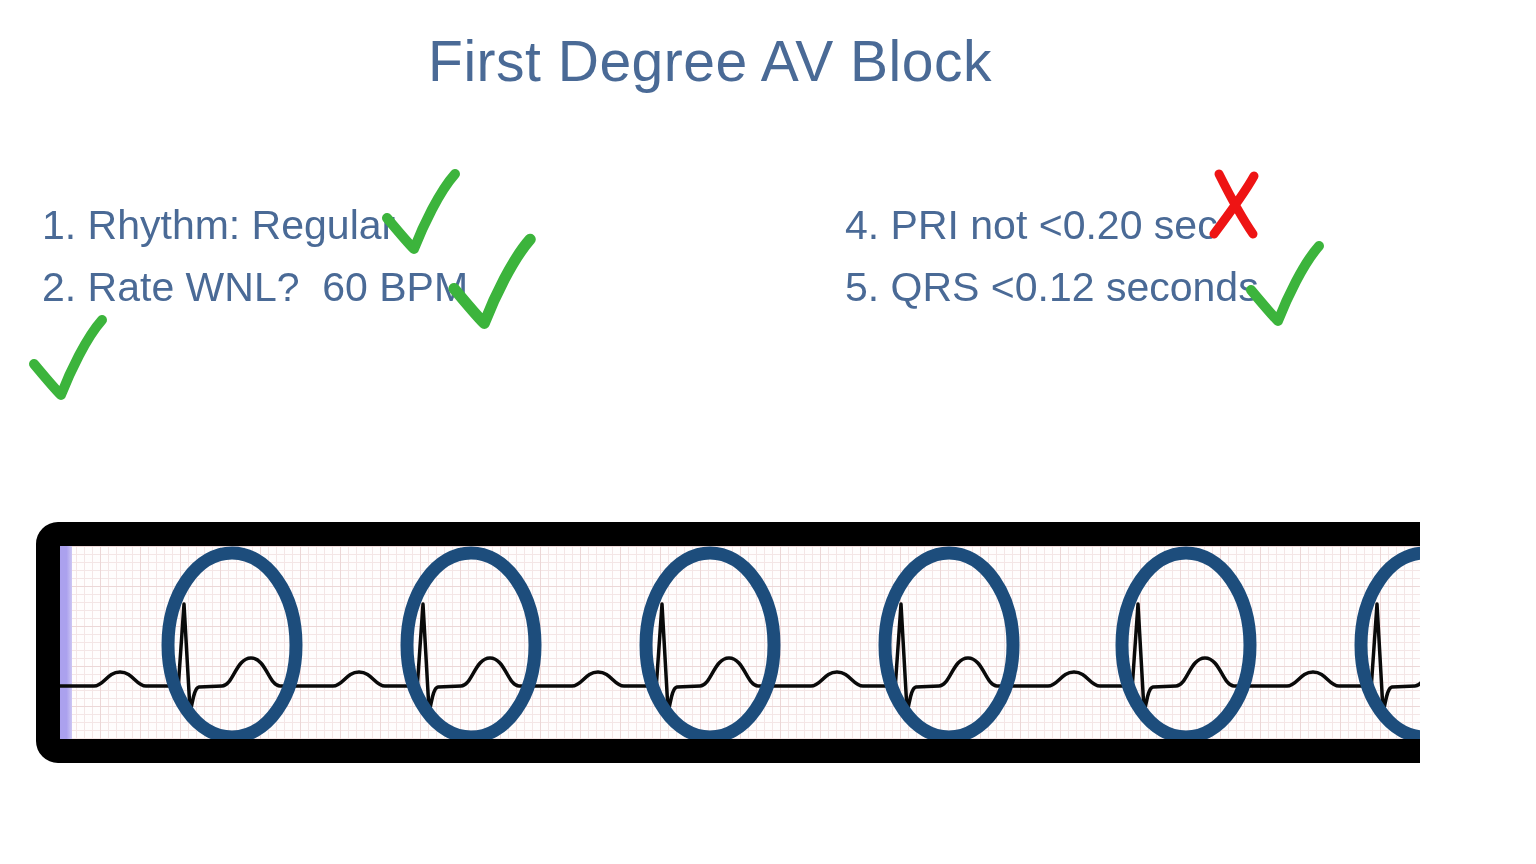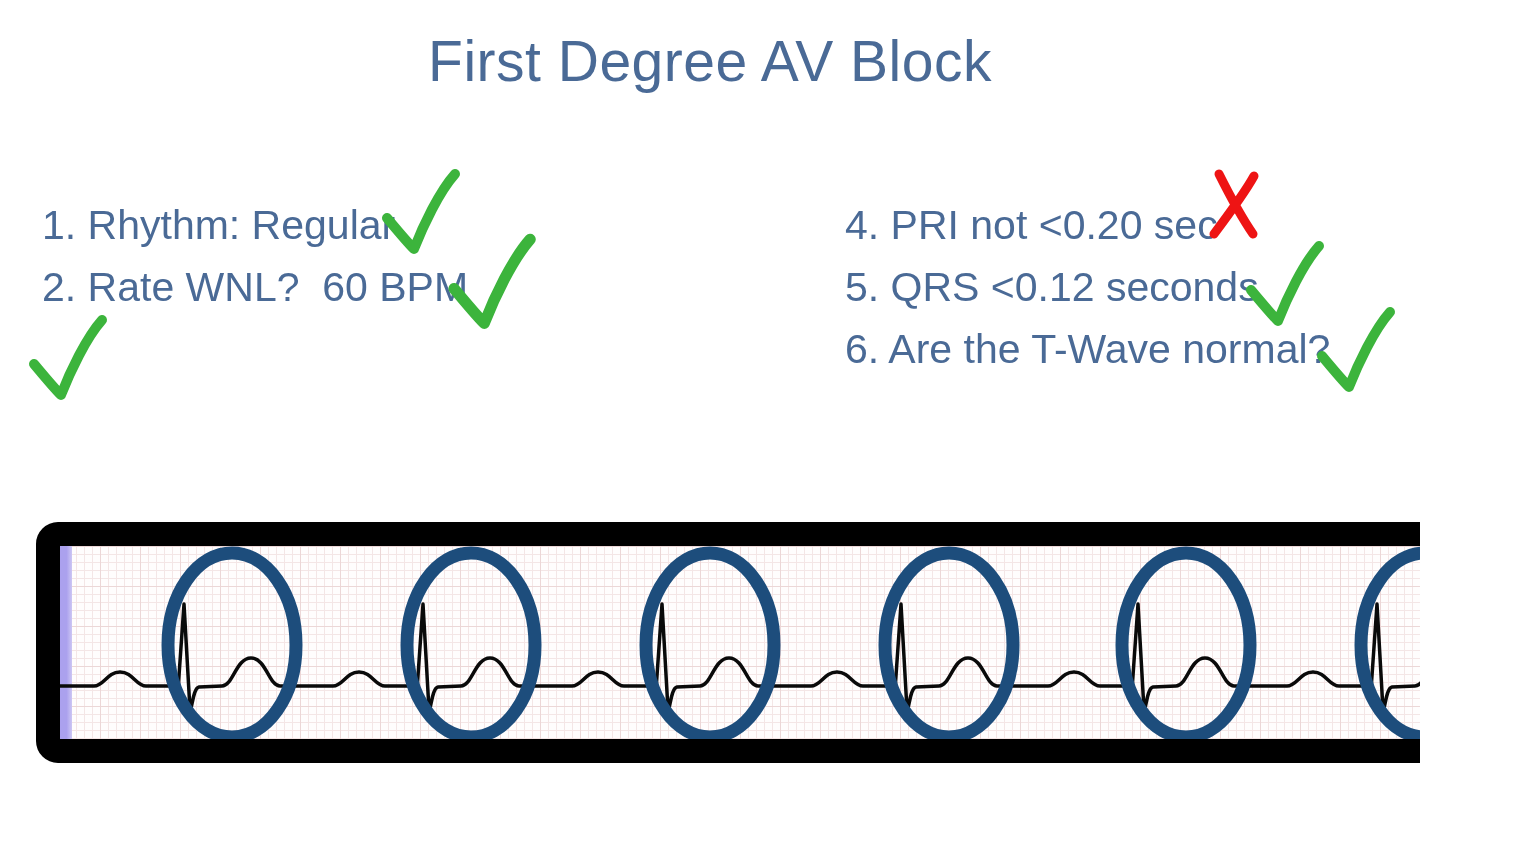--- a/index.html
+++ b/index.html
@@ -150,29 +150,20 @@
     </div>
     <div class="check-item" data-name="checklist-item-qrs-width">
       <span class="item-text" data-name="checklist-item-text">5. QRS &lt;0.12 seconds</span>
       <span class="mark" data-name="result-mark" data-mark="check">
         <svg data-name="check-icon" width="74" height="86" viewBox="0 0 74 86">
             <path d="M4 48 C14 60 24 72 31 79 C40 56 56 22 72 4" fill="none" style="stroke:var(--check)" stroke-width="10" stroke-linecap="round" stroke-linejoin="round"></path>
           </svg>
         
       </span>
     </div>
-    <div class="check-item" data-name="checklist-item-t-wave">
-      <span class="item-text" data-name="checklist-item-text">6. Are the T-Wave normal?</span>
-      <span class="mark" data-name="result-mark" data-mark="check">
-        <svg data-name="check-icon" width="74" height="86" viewBox="0 0 74 86">
-            <path d="M4 48 C14 60 24 72 31 79 C40 56 56 22 72 4" fill="none" style="stroke:var(--check)" stroke-width="10" stroke-linecap="round" stroke-linejoin="round"></path>
-          </svg>
-        
-      </span>
-    </div>
   </div>
 
   <div class="ecg-frame" data-name="ecg-strip">
     <div class="ecg-paper" data-name="ecg-grid-paper">
       <div class="cal-bar" data-name="ecg-calibration-bar"></div>
       <svg id="ecg-svg" class="ecg-svg" data-name="ecg-trace-svg" preserveAspectRatio="none" viewBox="0 0 1416 193">
           <path d="M0 140 L34 140 C44 140 47 126 60 126 C73 126 76 140 86 140 L115 140 L118 144 L124 58 L130 164 C132 164 133 142 139 141 L162 140 C173 140 176 112 191 112 C206 112 209 140 220 140 L273 140 C283 140 286 126 299 126 C312 126 315 140 325 140 L354 140 L357 144 L363 58 L369 164 C371 164 372 142 378 141 L401 140 C412 140 415 112 430 112 C445 112 448 140 459 140 L512 140 C522 140 525 126 538 126 C551 126 554 140 564 140 L593 140 L596 144 L602 58 L608 164 C610 164 611 142 617 141 L640 140 C651 140 654 112 669 112 C684 112 687 140 698 140 L751 140 C761 140 764 126 777 126 C790 126 793 140 803 140 L832 140 L835 144 L841 58 L847 164 C849 164 850 142 856 141 L879 140 C890 140 893 112 908 112 C923 112 926 140 937 140 L988 140 C998 140 1001 126 1014 126 C1027 126 1030 140 1040 140 L1069 140 L1072 144 L1078 58 L1084 164 C1086 164 1087 142 1093 141 L1116 140 C1127 140 1130 112 1145 112 C1160 112 1163 140 1174 140 L1227 140 C1237 140 1240 126 1253 126 C1266 126 1269 140 1279 140 L1308 140 L1311 144 L1317 58 L1323 164 C1325 164 1326 142 1332 141 L1355 140 C1366 140 1369 112 1384 112 C1399 112 1402 140 1413 140 L1416 140" fill="none" stroke-width="3.5" stroke-linejoin="round" data-name="ecg-waveform" style="stroke: var(--trace);"></path>
           <ellipse cx="172" cy="99" rx="64" ry="92" fill="none" stroke-width="13" data-name="qrs-circle-annotation" style="stroke: var(--ellipse);"></ellipse>
           <ellipse cx="411" cy="99" rx="64" ry="92" fill="none" stroke-width="13" data-name="qrs-circle-annotation" style="stroke: var(--ellipse);"></ellipse>
           <ellipse cx="650" cy="99" rx="64" ry="92" fill="none" stroke-width="13" data-name="qrs-circle-annotation" style="stroke: var(--ellipse);"></ellipse>

